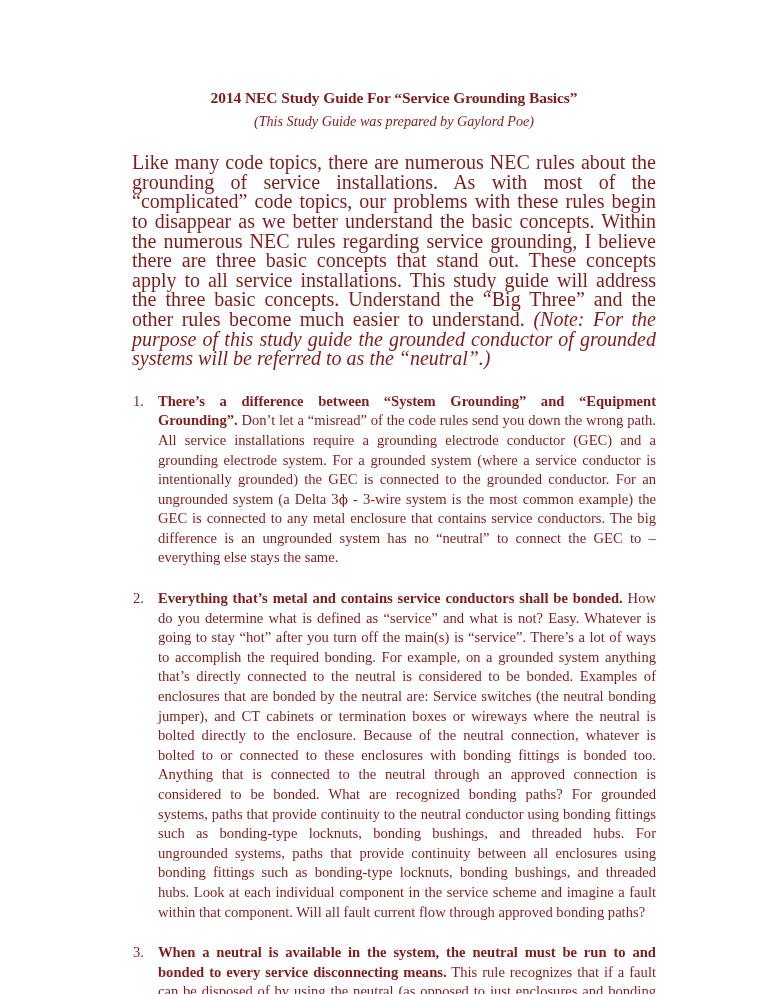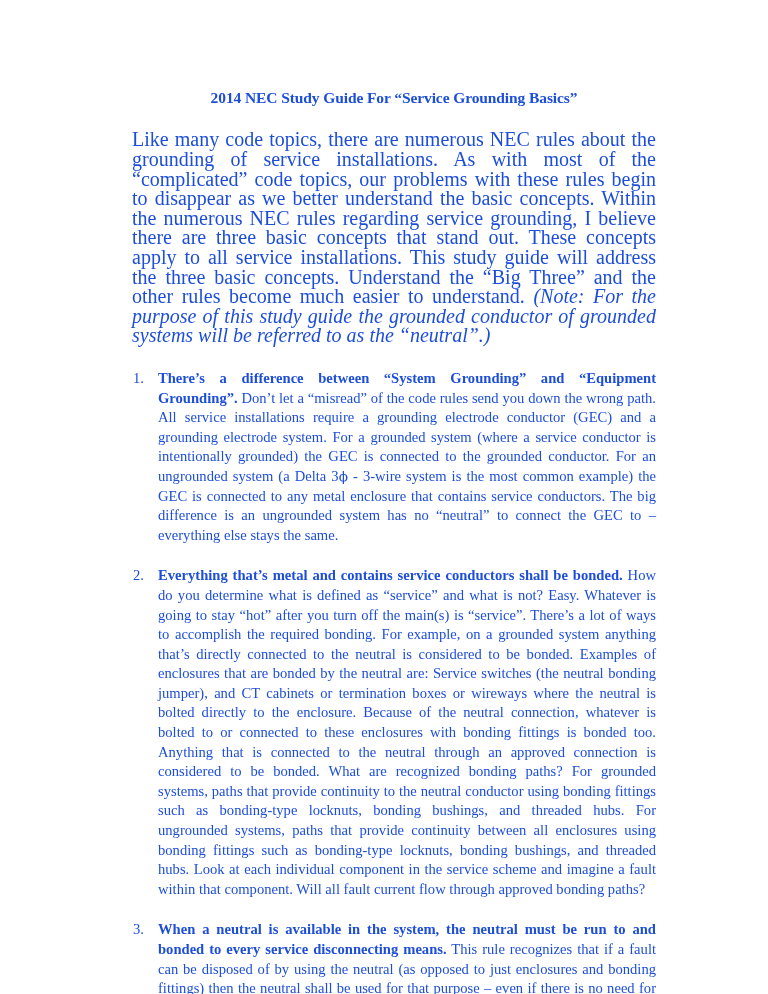--- a/index.html
+++ b/index.html
@@ -8,21 +8,21 @@
     background: #ffffff;
   }
   .page {
     position: relative;
     width: 768px;
     height: 994px;
     background: #ffffff;
     margin: 0 auto;
     overflow: hidden;
     font-family: "Liberation Serif", "DejaVu Serif", serif;
-    color: #1d4ed8;
+    color: #7f1d1d;
     box-sizing: border-box;
     padding-left: 20px;
   }
   .content {
     position: absolute;
     left: 132px;
     top: 88px;
     width: 524px;
   }
 
@@ -95,20 +95,21 @@
   }
 </style>
 </head>
 <body>
 
 <div class="page">
   <div class="content">
 
     <h1 class="doc-title">2014 NEC Study Guide For “Service Grounding Basics”</h1>
 
+    <div class="doc-subtitle">(This Study Guide was prepared by Gaylord Poe)</div>
 
     <p class="body-para">
       <span>Like many code topics, there are numerous NEC rules about the grounding of service installations. As with most of the “complicated” code topics, our problems with these rules begin to disappear as we better understand the basic concepts. Within the numerous NEC rules regarding service grounding, I believe there are three basic concepts that stand out. These concepts apply to all service installations. This study guide will address the three basic concepts. Understand the “Big Three” and the other rules become much easier to understand. </span><span class="note-italic">(Note: For the purpose of this study guide the grounded conductor of grounded systems will be referred to as the “neutral”.)</span>
     </p>
 
     <ol class="num-list">
 
       <li class="num-item">
         <span class="num-marker">1.</span>
         <span class="item-body"><span class="lead-bold">There’s a difference between “System Grounding” and “Equipment Grounding”.</span><span> Don’t let a “misread” of the code rules send you down the wrong path. All service installations require a grounding electrode conductor (GEC) and a grounding electrode system. For a grounded system (where a service conductor is intentionally grounded) the GEC is connected to the grounded conductor. For an ungrounded system (a Delta 3</span><span class="phi">ϕ</span><span> - 3-wire system is the most common example) the GEC is connected to any metal enclosure that contains service conductors. The big difference is an ungrounded system has no “neutral” to connect the GEC to – everything else stays the same.</span></span>

